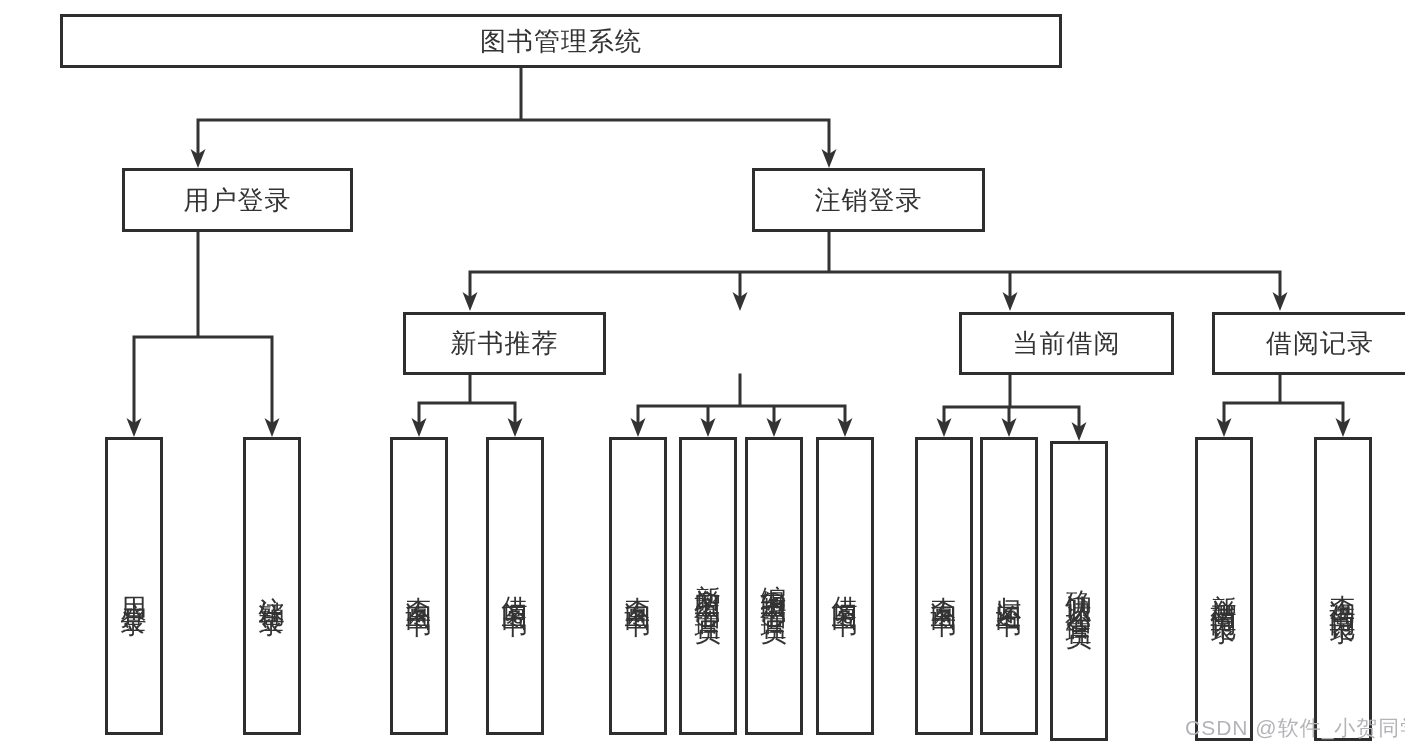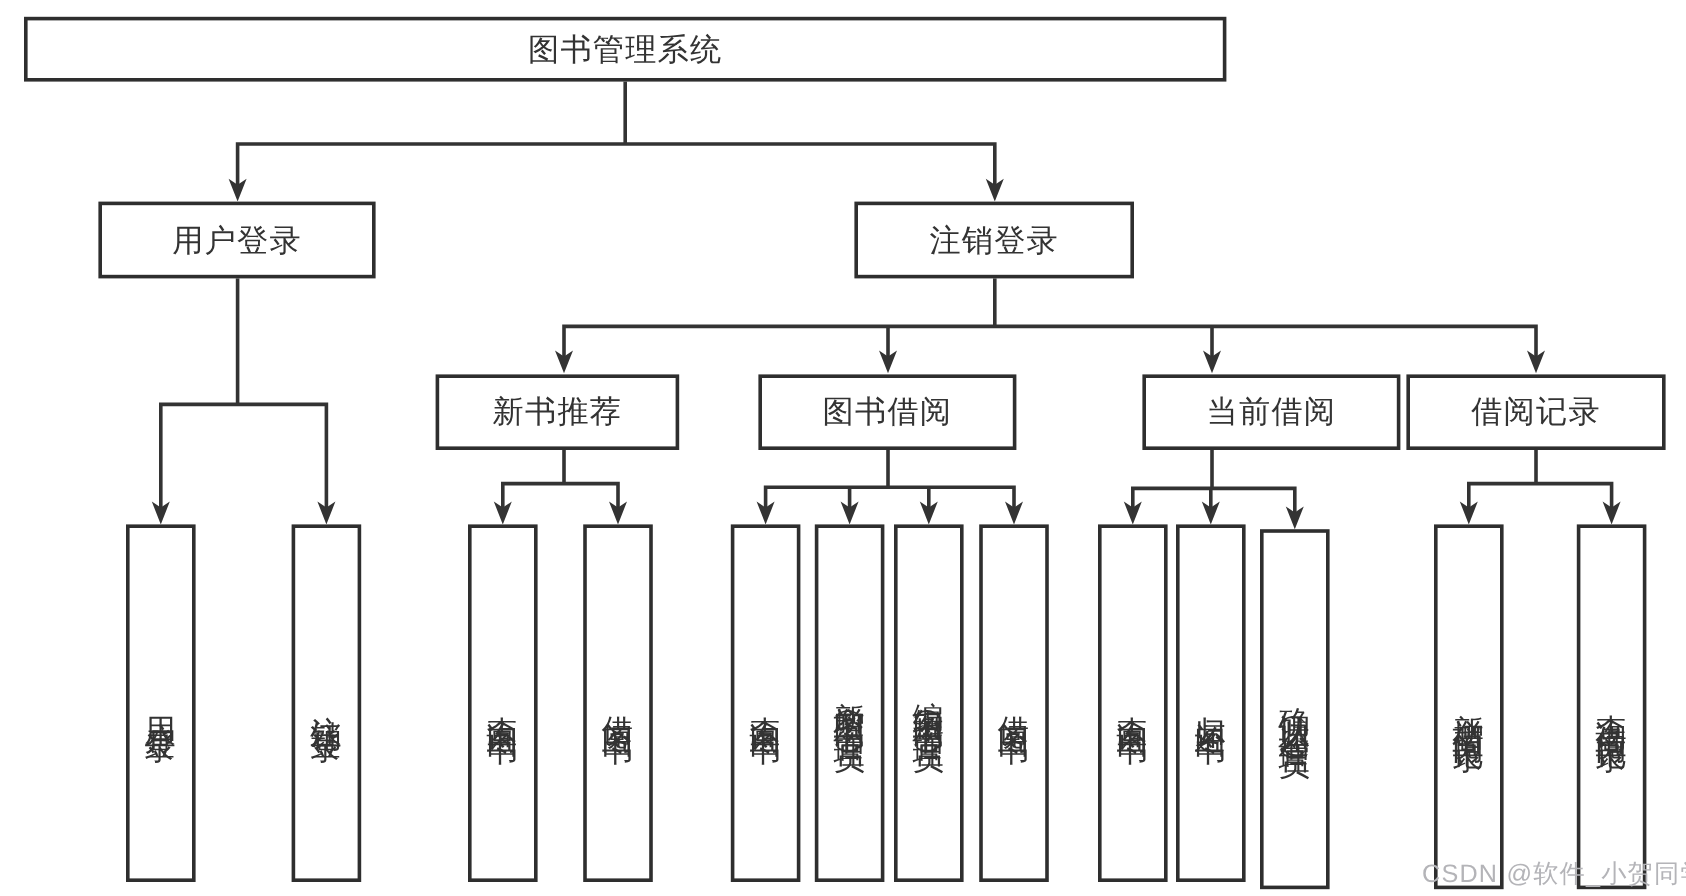--- a/index.html
+++ b/index.html
@@ -17,21 +17,21 @@
     width:1405px;height:747px;
     background:var(--background);
     overflow:hidden;
   }
   #wires{position:absolute;left:0;top:0;width:1405px;height:747px;}
   .hbox{
     position:absolute;
     box-sizing:border-box;
     border:3px solid var(--border);
     background:var(--box_fill);
-    display:flex;align-items:center;justify-content:center;
+    display:flex;align-items:center;justify-content:center;margin-left:40px;
   }
   .hbox span{
     color:var(--text);
     font-size:26px;
     letter-spacing:1px;
     white-space:nowrap;
   }
   .vbox{
     position:absolute;
     box-sizing:border-box;
@@ -108,24 +108,21 @@
   <div class="hbox" style="left:82px;top:168px;width:231px;height:64px">
     <span>用户登录</span>
   </div>
   <div class="hbox" style="left:712px;top:168px;width:233px;height:64px">
     <span>注销登录</span>
   </div>
 
   <div class="hbox" style="left:363px;top:312px;width:203px;height:63px">
     <span>新书推荐</span>
   </div>
-  <div class="hbox" style="left:632px;top:312px;width:215px;height:63px">
-    <span>图书借阅</span>
-  </div>
-  <div class="hbox" style="left:952px;top:312px;width:215px;height:63px">
+  <div class="hbox" style="left:919px;top:312px;width:215px;height:63px">
     <span>当前借阅</span>
   </div>
   <div class="hbox" style="left:1172px;top:312px;width:216px;height:63px">
     <span>借阅记录</span>
   </div>
 
   <div class="vbox" style="left:105px;top:437px;width:58px;height:298px">
     <span>用户登录</span>
   </div>
   <div class="vbox" style="left:243px;top:437px;width:58px;height:298px">

